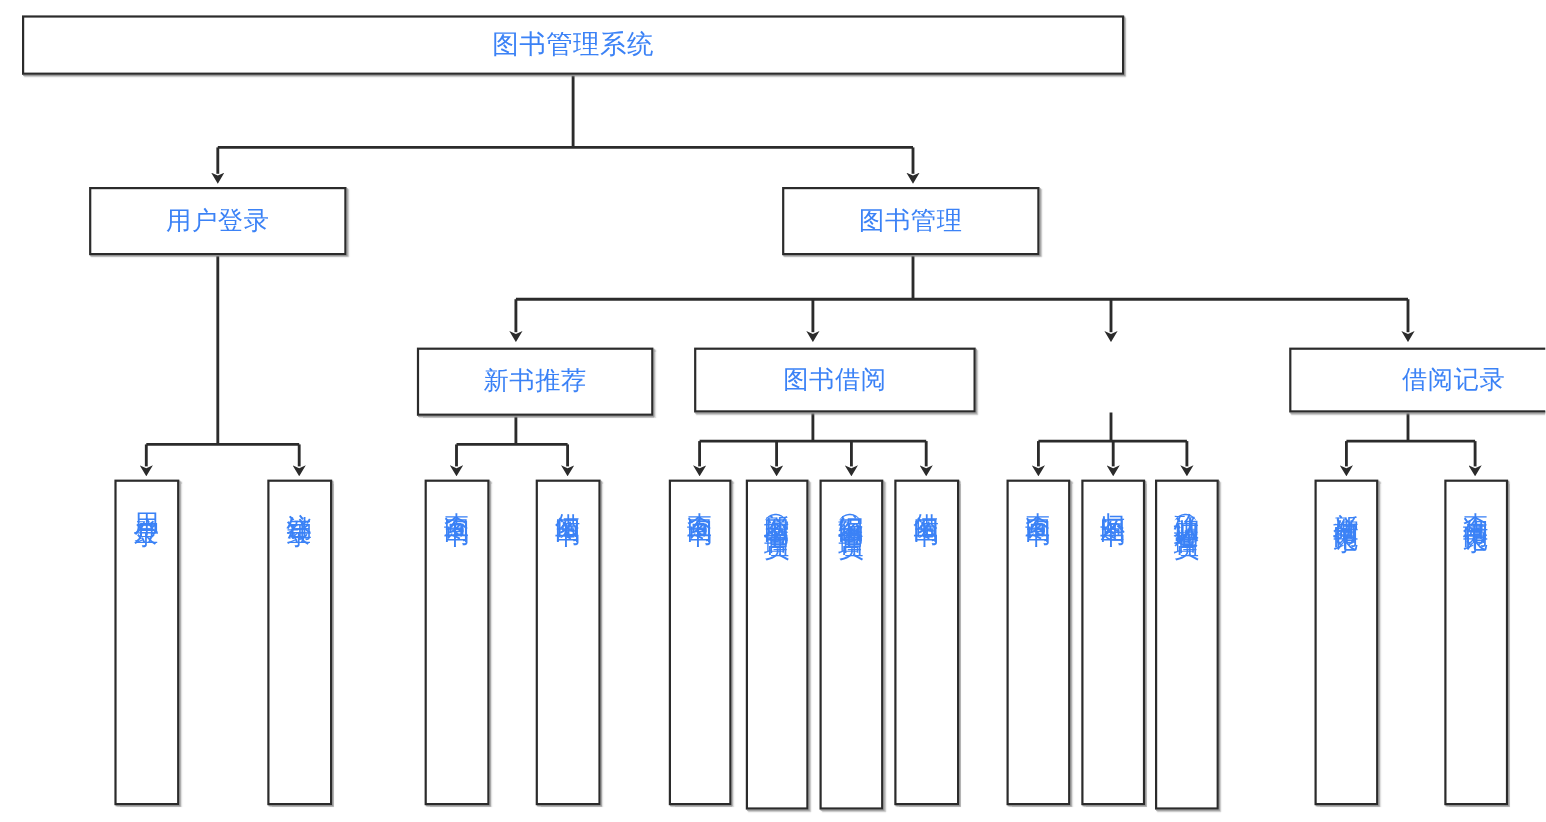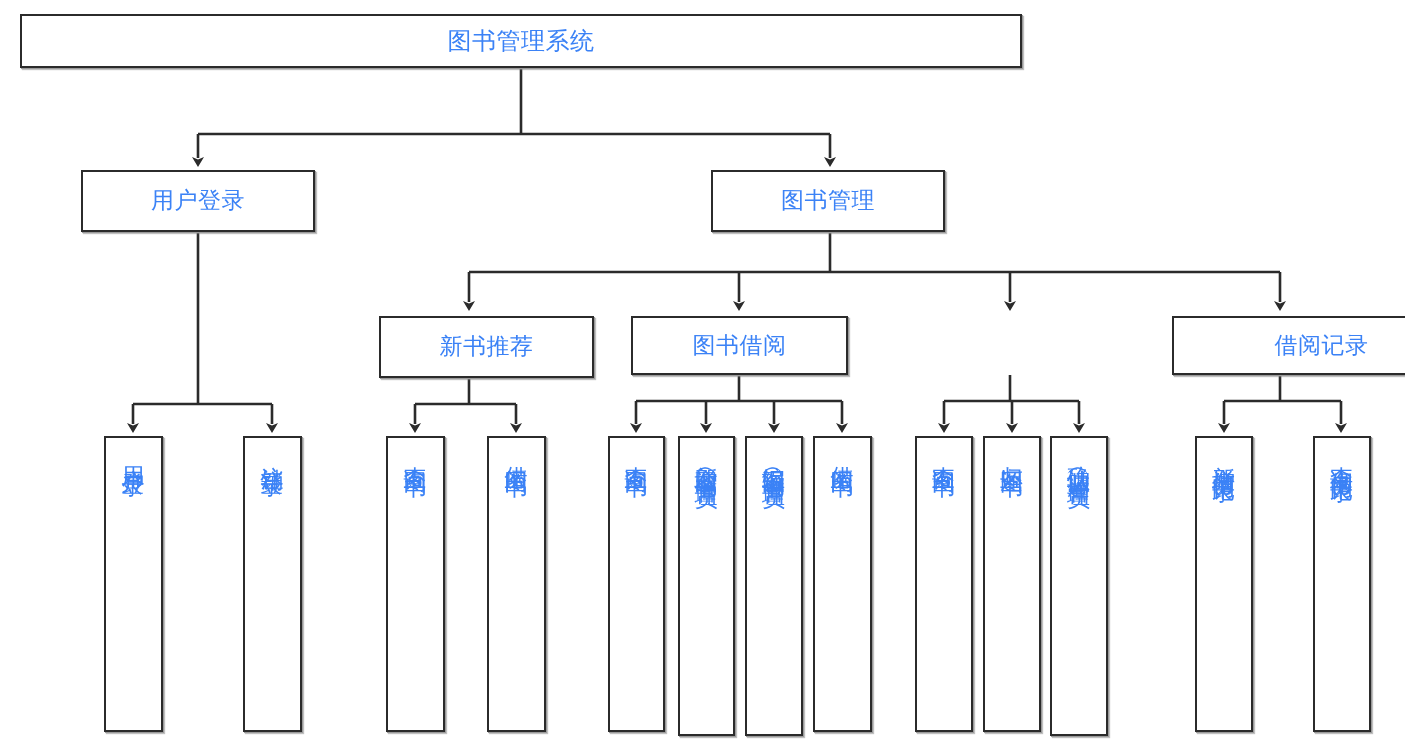--- a/index.html
+++ b/index.html
@@ -133,21 +133,21 @@
   <div class="node horiz" style="left:81px; top:170px; width:234px; height:62px;">
     <span class="label">用户登录</span>
   </div>
   <div class="node horiz" style="left:711px; top:170px; width:234px; height:62px;">
     <span class="label">图书管理</span>
   </div>
 
   <div class="node horiz" style="left:360px; top:316px; width:215px; height:62px;margin-left:19px;">
     <span class="label">新书推荐</span>
   </div>
-  <div class="node horiz" style="left:631px; top:316px; width:217px; height:59px;">
+  <div class="node horiz" style="left:631px; top:316px; width:256px; height:59px;">
     <span class="label">图书借阅</span>
   </div>
   <div class="node horiz" style="left:1172px; top:316px; width:252px; height:59px;padding-left:47px;">
     <span class="label">借阅记录</span>
   </div>
 
   <div class="node vert" style="left:104px; top:436px; width:59px; height:296px;">
     <span class="label">用户登录</span>
   </div>
   <div class="node vert" style="left:243px; top:436px; width:59px; height:296px;">

